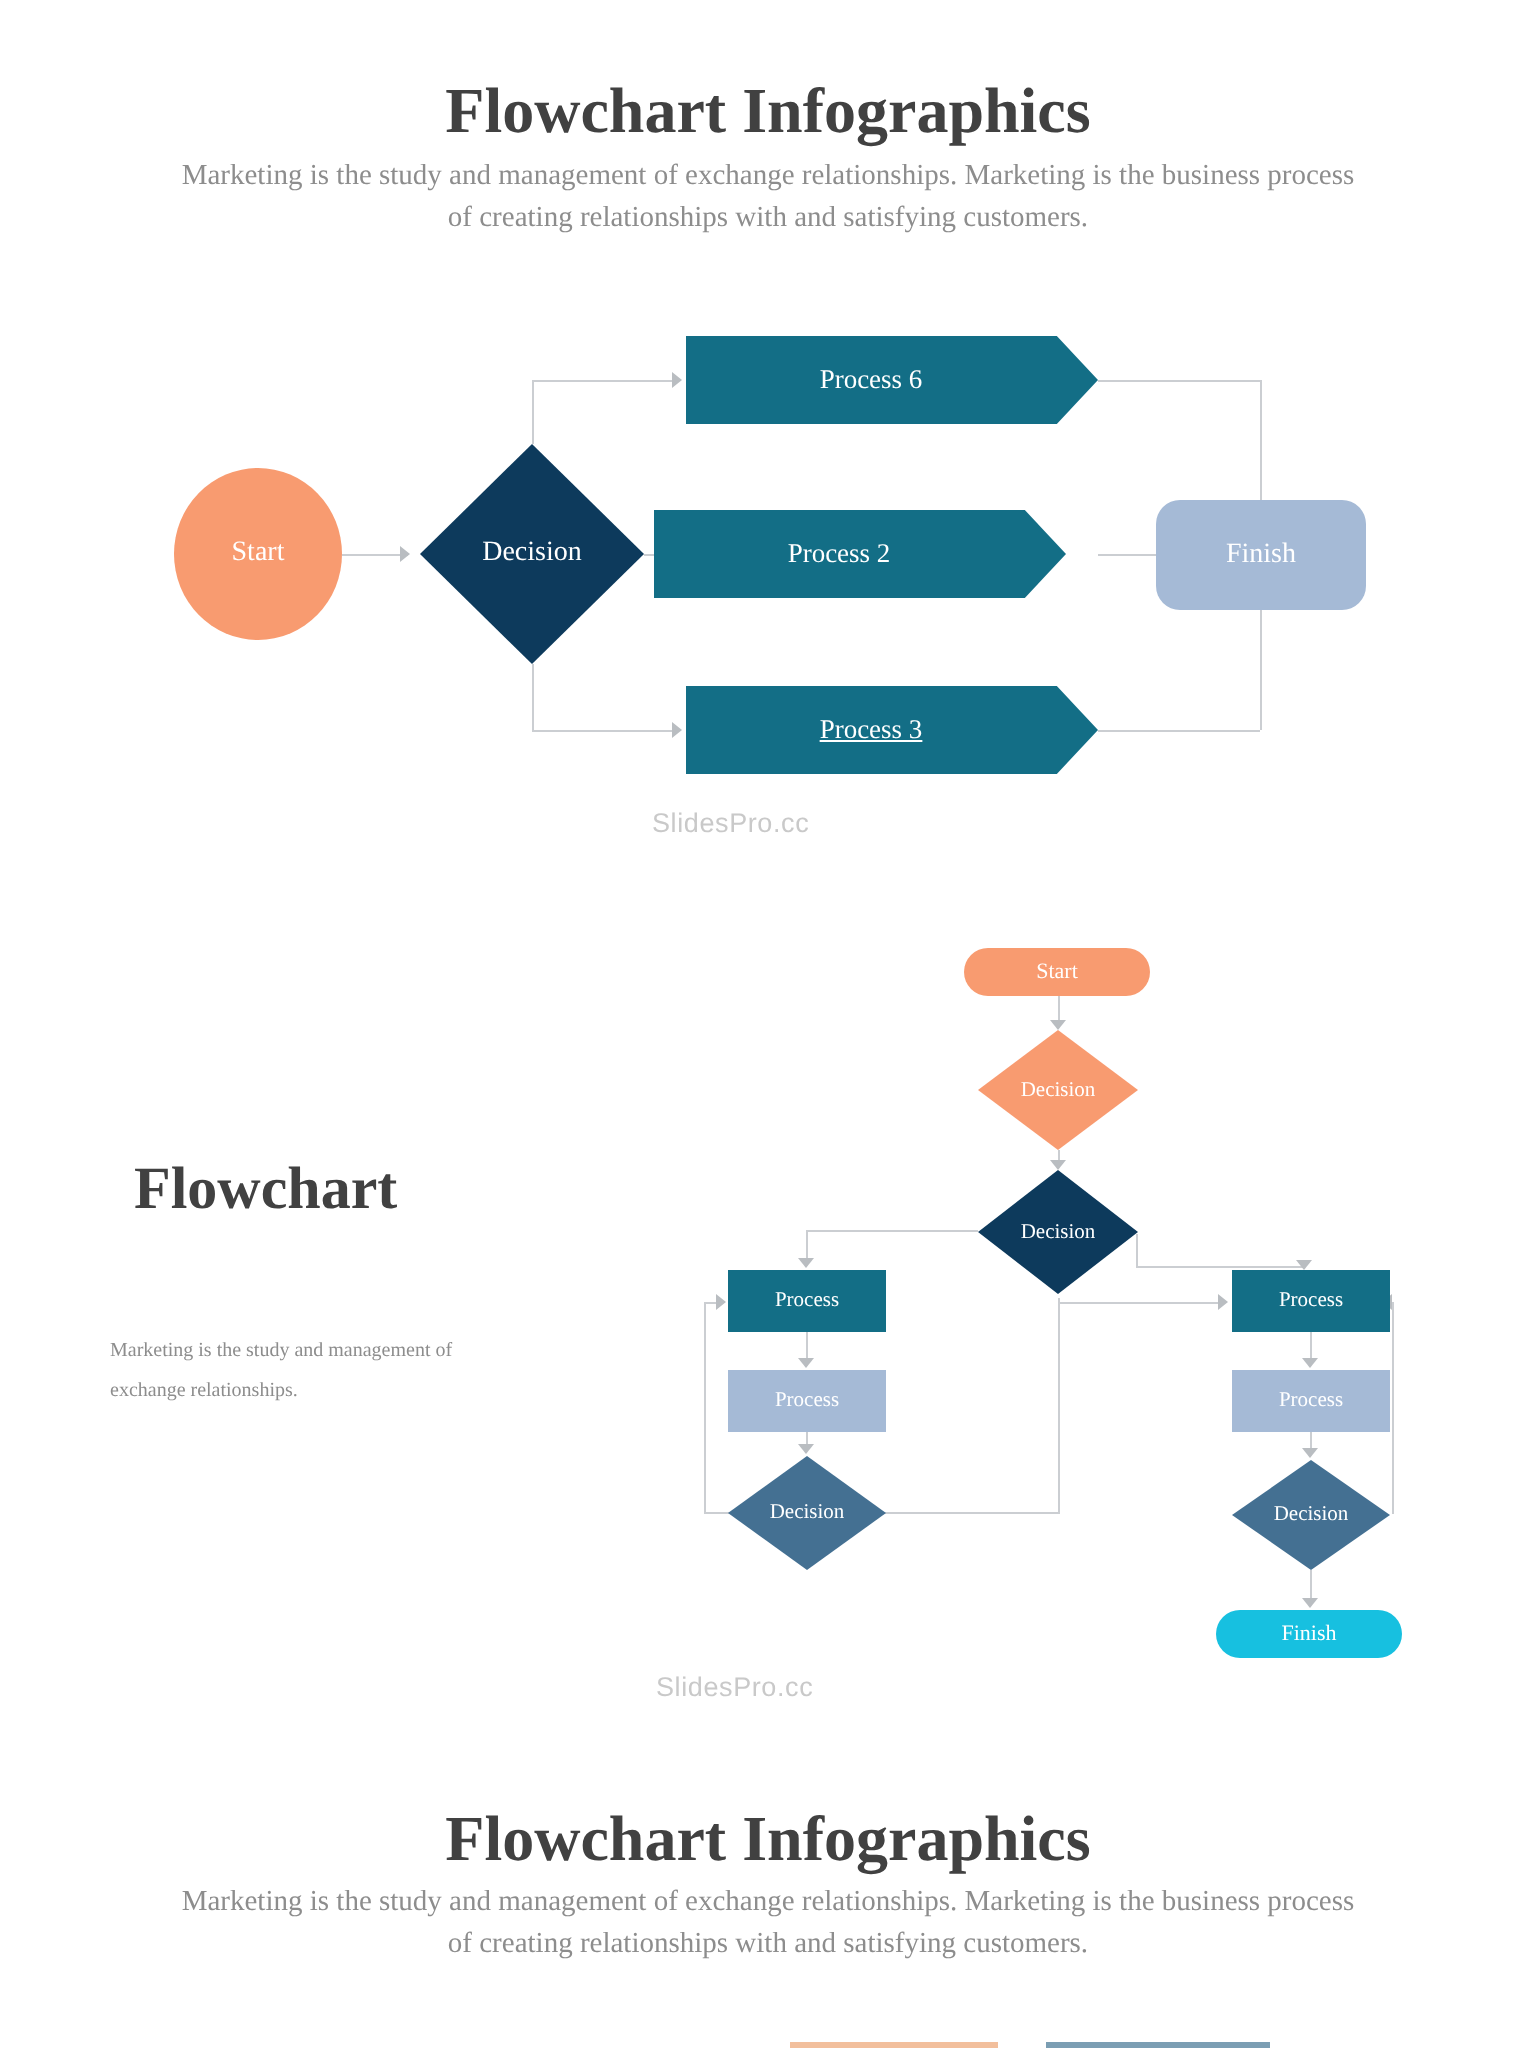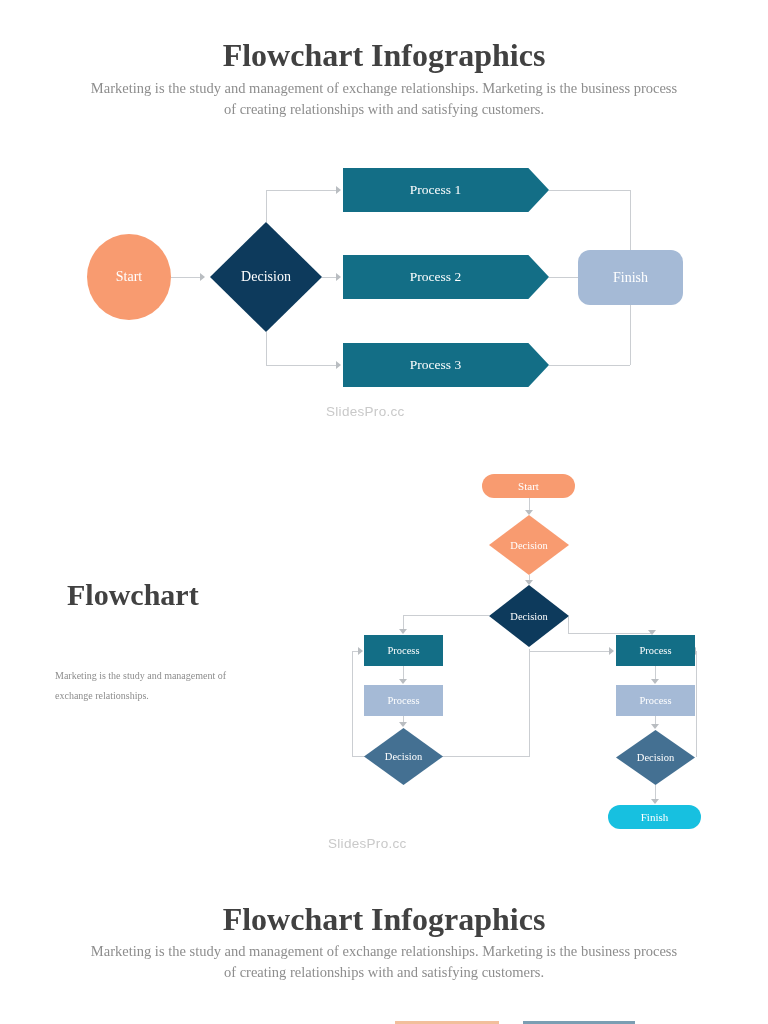--- a/index.html
+++ b/index.html
@@ -81,23 +81,23 @@
   <div class="vl" style="left:266px;top:332px;height:33px;"></div>
   <div class="hl" style="left:266px;top:365px;width:71px;"></div>
   <div class="ar" style="left:336px;top:361px;"></div>
   <div class="hl" style="left:549px;top:190px;width:81px;"></div>
   <div class="vl" style="left:630px;top:190px;height:175px;"></div>
   <div class="hl" style="left:549px;top:365px;width:81px;"></div>
   <div class="hl" style="left:549px;top:277px;width:29px;"></div>
 
   <div class="node ellipse" style="left:87px;top:234px;width:84px;height:86px;">Start</div>
   <div class="node diamond bg-navy" style="left:210px;top:222px;width:112px;height:110px;font-size:14px;">Decision</div>
-  <div class="node parrow" style="left:343px;top:168px;width:206px;height:44px;">Process 1</div>
-  <div class="node parrow" style="left:343px;top:255px;width:206px;height:44px;font-family:Liberation Serif, serif;">Process 2</div>
-  <div class="node parrow" style="left:343px;top:343px;width:206px;height:44px;">Process 3</div>
+  <div class="node parrow" style="left:343px;top:168px;width:206px;height:44px;">Process 6</div>
+  <div class="node parrow" style="left:327px;top:255px;width:206px;height:44px;font-family:Liberation Serif, serif;">Process 2</div>
+  <div class="node parrow" style="left:343px;top:343px;width:206px;height:44px;text-decoration:underline;">Process 3</div>
   <div class="node roundrect" style="left:578px;top:250px;width:105px;height:55px;">Finish</div>
   <div class="watermark" style="left:326px;top:404px;">SlidesPro.cc</div>
 
   <div class="mid-heading" style="left:67px;top:576px;">
     <span>Flowchart</span><br>
   </div>
   <div class="mid-para" style="left:55px;top:666px;width:185px;">Marketing is the study and management of exchange relationships.</div>
 
   <div class="vl" style="left:529px;top:498px;height:13px;"></div>
   <div class="ad" style="left:525px;top:510px;"></div>

